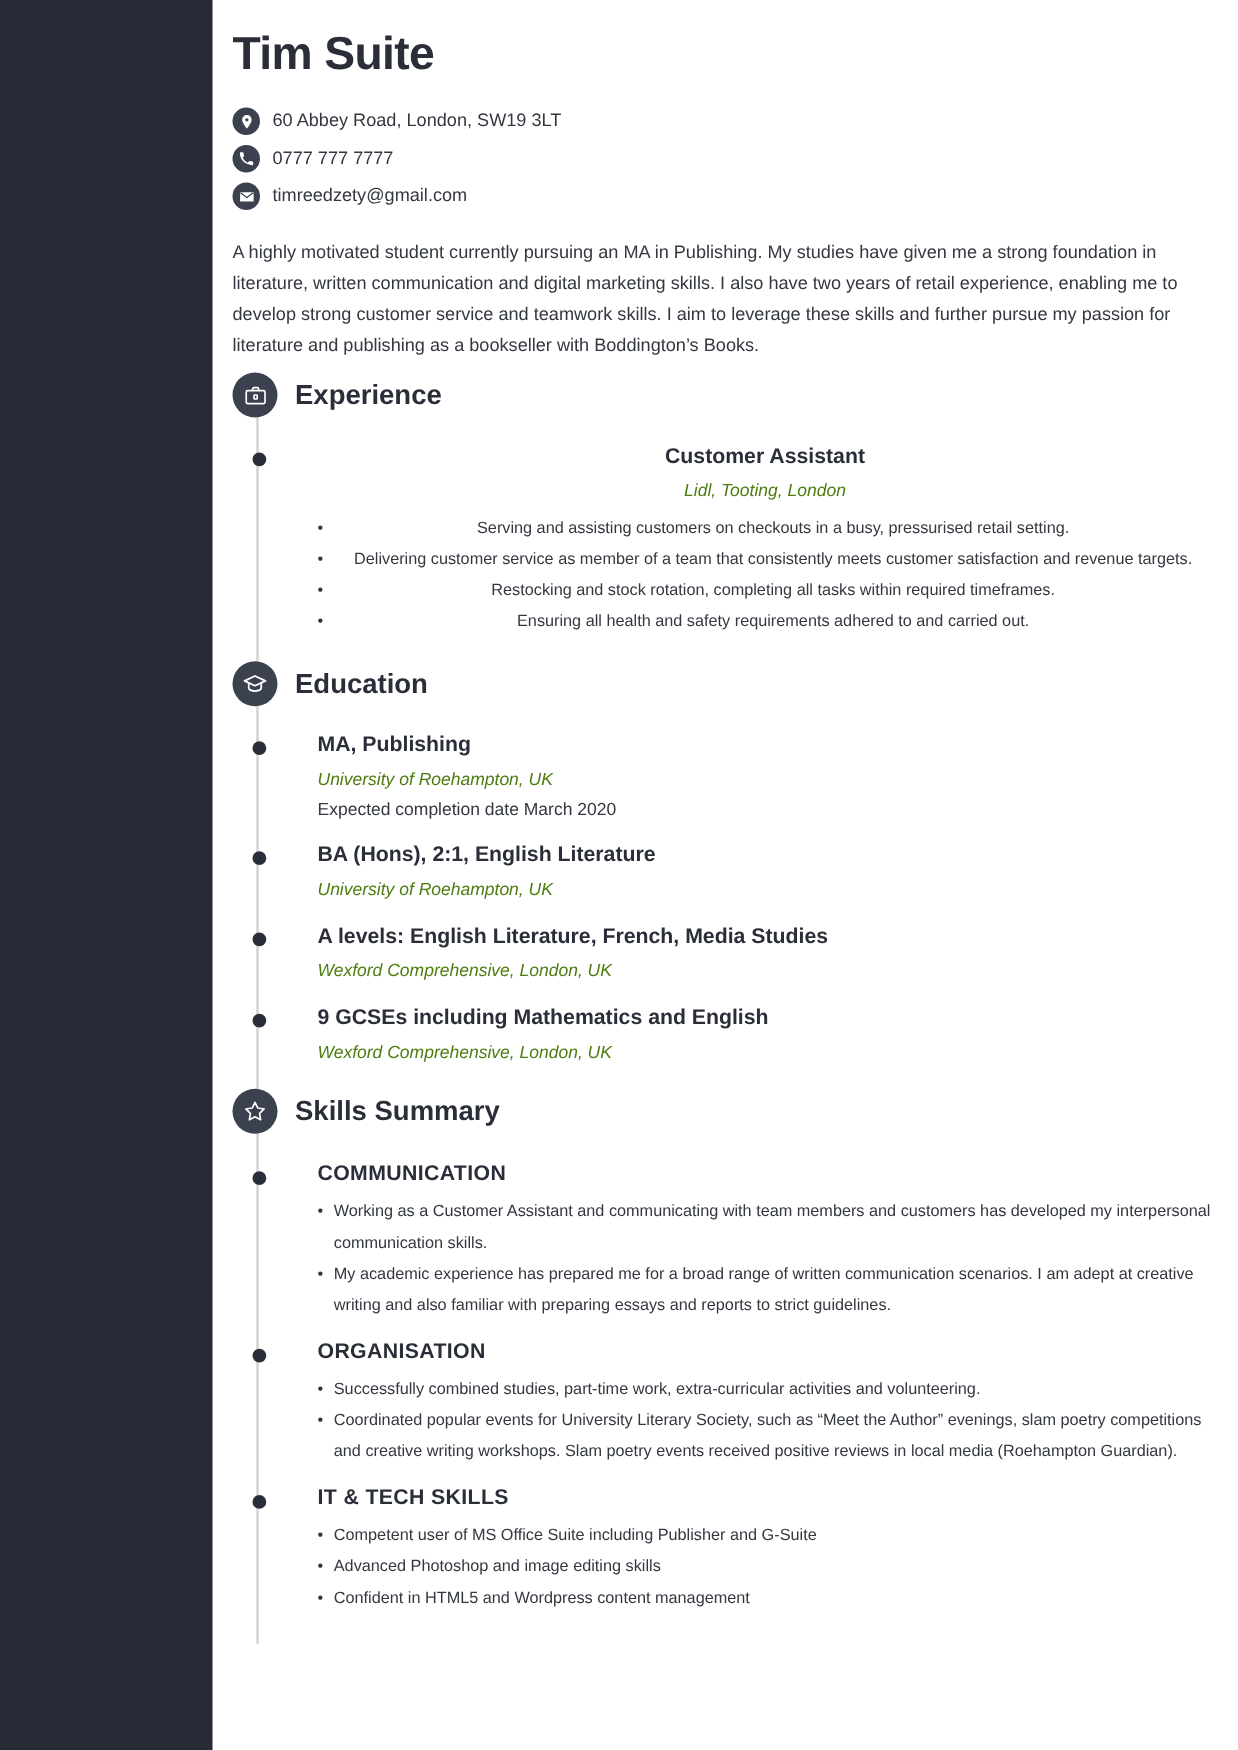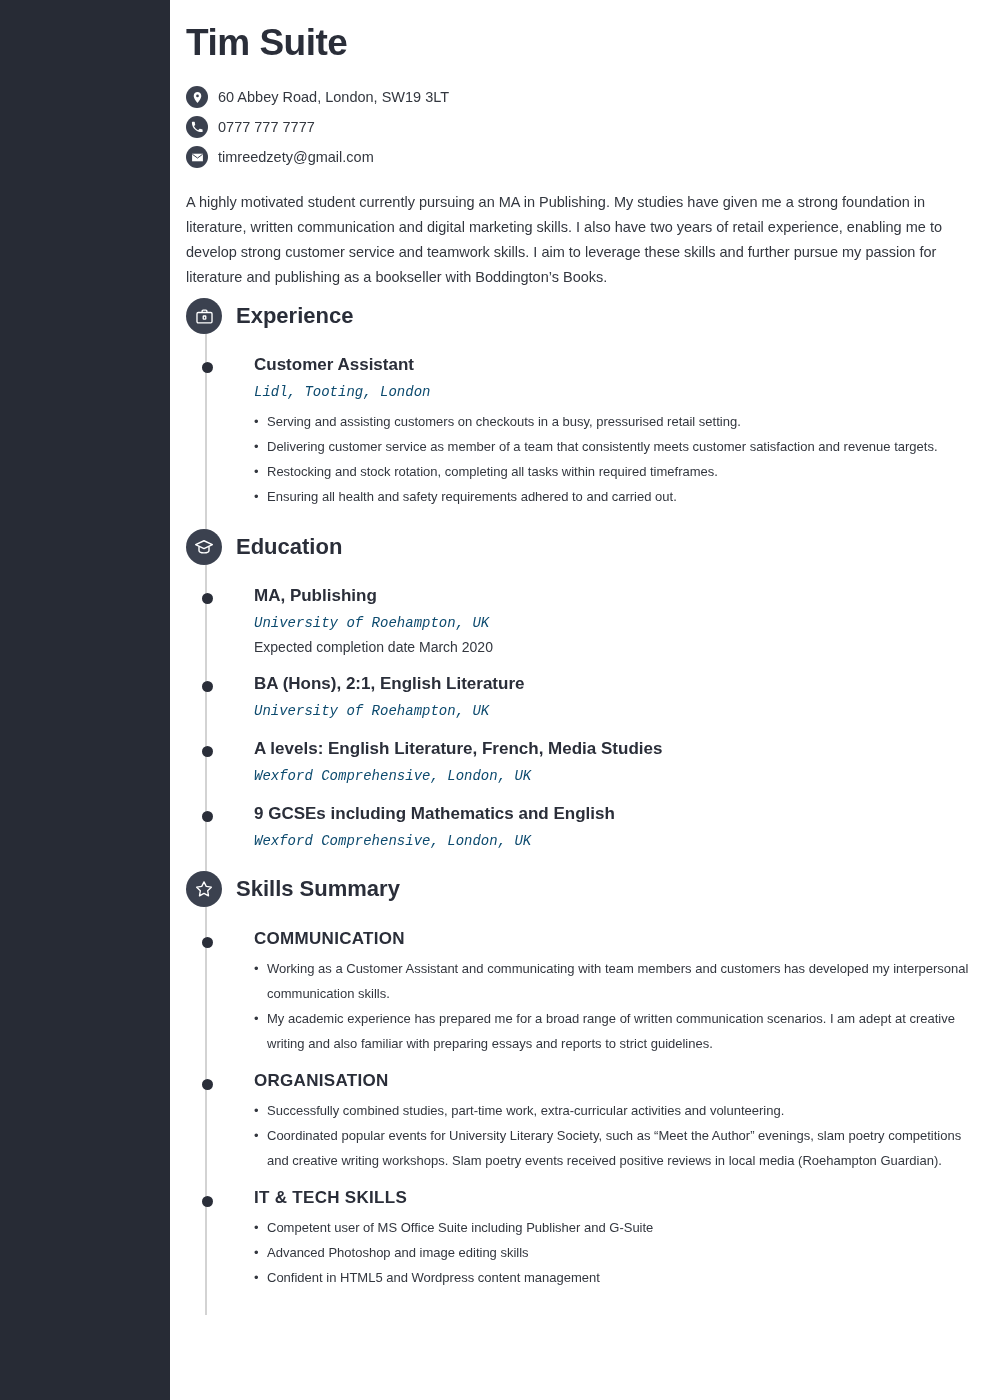--- a/index.html
+++ b/index.html
@@ -101,22 +101,22 @@
     width:11px; height:11px; border-radius:50%;
     background:#2a2e39;
     z-index:2;
   }
 
   .entry-title {
     font-size:17px; font-weight:bold; color:#2a2e39;
     line-height:22px;
   }
   .entry-sub {
-    font-size:14px; font-style:italic; color:#0c4a6e;
-    margin-top:6px; line-height:20px;font-family:Liberation Mono, monospace;
+    font-size:14px; font-style:italic; color:#4d7c0f;
+    margin-top:6px; line-height:20px;
   }
   .entry-note {
     font-size:14px; color:#33373f;
     margin-top:4px; line-height:20px;
   }
 
   .bullets { list-style:none; margin-top:7px; }
   .bullets li {
     position:relative;
     padding-left:13px;
@@ -200,21 +200,21 @@
       <span class="sec-icon">
         <svg width="19" height="19" viewBox="0 0 24 24" fill="none" stroke="#ffffff" stroke-width="1.7">
           <rect x="2.5" y="7" width="19" height="13" rx="1.6"></rect>
           <path d="M9 7V5.2c0-.7.5-1.2 1.2-1.2h3.6c.7 0 1.2.5 1.2 1.2V7"></path>
           <rect x="10.4" y="11.4" width="3.2" height="4" rx="0.6"></rect>
         </svg>
       </span>
       <span class="sec-title">Experience</span>
     </div>
 
-    <div class="entry" style="margin-top:20px;">
+    <div class="entry" style="margin-top:20px;text-align:center;">
       <span class="dot"></span>
       <div class="entry-title">Customer Assistant</div>
       <div class="entry-sub">Lidl, Tooting, London</div>
       <ul class="bullets">
         <li>Serving and assisting customers on checkouts in a busy, pressurised retail setting.</li>
         <li>Delivering customer service as member of a team that consistently meets customer satisfaction and revenue targets.</li>
         <li>Restocking and stock rotation, completing all tasks within required timeframes.</li>
         <li>Ensuring all health and safety requirements adhered to and carried out.</li>
       </ul>
     </div>

